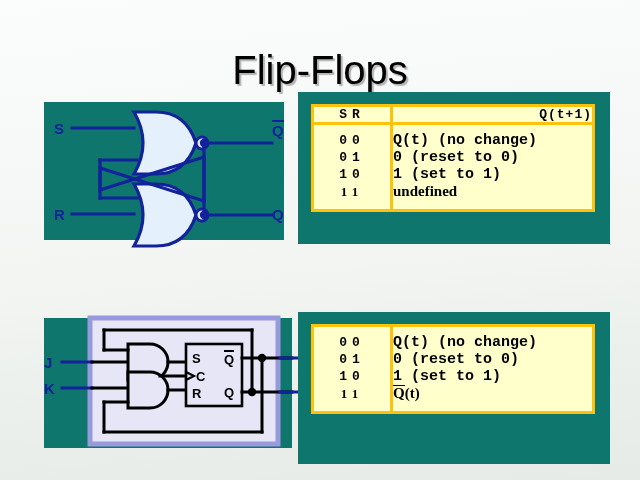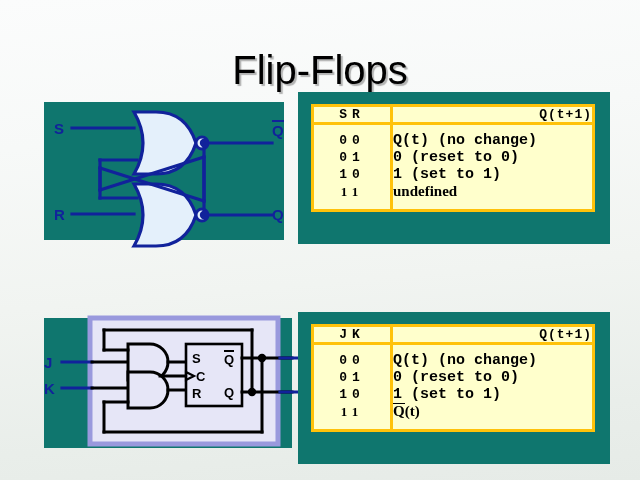--- a/index.html
+++ b/index.html
@@ -310,24 +310,20 @@
   <div class="dlabel" style="left:192px; top:352px; color:#000; font-size:13px;">S</div>
   <div class="dlabel" style="left:196px; top:370px; color:#000; font-size:13px;">C</div>
   <div class="dlabel" style="left:192px; top:387px; color:#000; font-size:13px;">R</div>
 
   <div class="dlabel-bar" style="left:224px; top:350px; color:#000; font-size:13px;"><span class="ob" style="border-top:2px solid #000;">Q</span></div>
   <div class="dlabel" style="left:224px; top:386px; color:#000; font-size:13px;">Q</div>
 
   <div class="panel-blue" id="jk-table-panel">
     <table class="truth-table">
       <tbody>
-          <tr class="row-div">
-        <td class="th-in col-div"><span>J</span><span>K</span></td>
-        <td class="th-out">Q(t+1)</td>
-      </tr>
       <tr class="tb-pad-top">
         <td class="tb-in col-div"><span>0</span><span>0</span></td>
         <td class="tb-out">Q(t) (no change)</td>
       </tr>
       <tr>
         <td class="tb-in col-div"><span>0</span><span>1</span></td>
         <td class="tb-out">0 (reset to 0)</td>
       </tr>
       <tr>
         <td class="tb-in col-div"><span>1</span><span>0</span></td>

